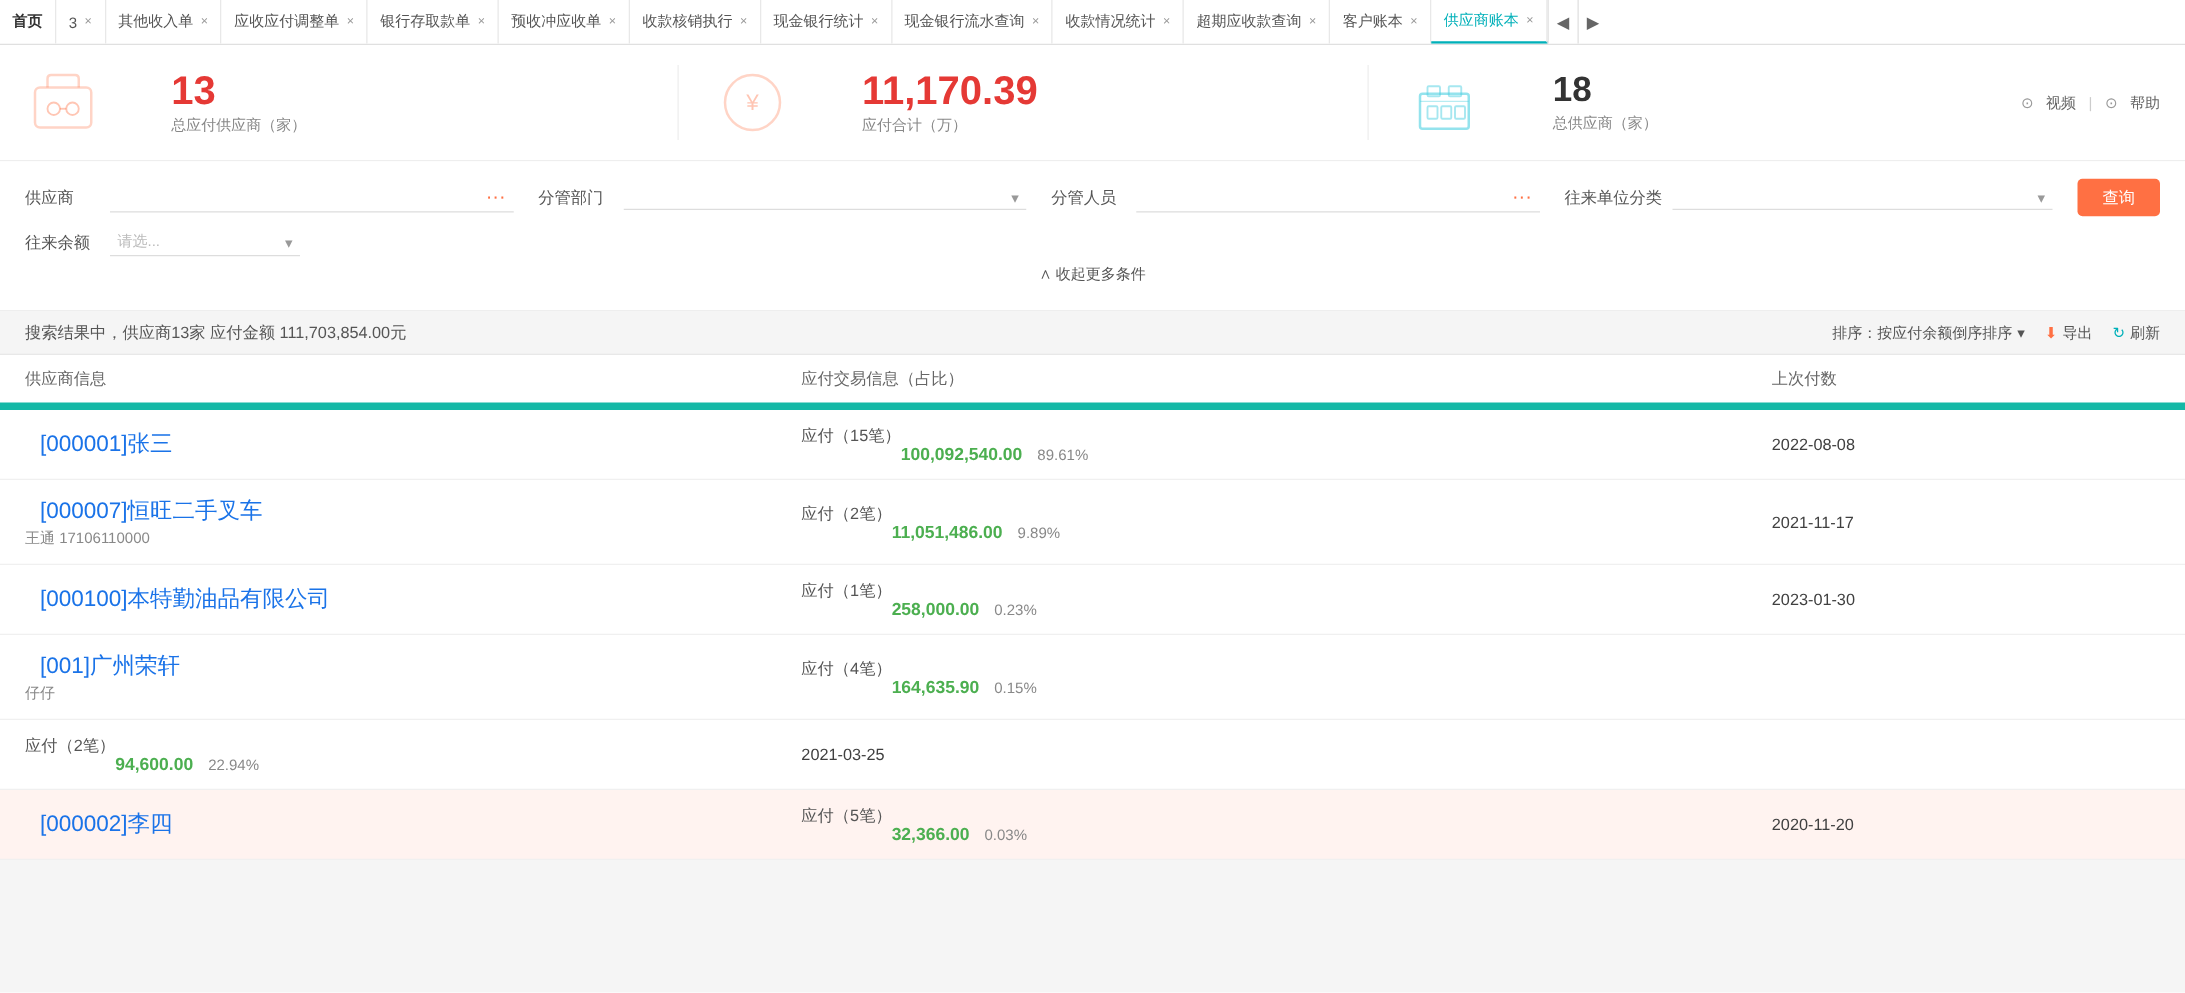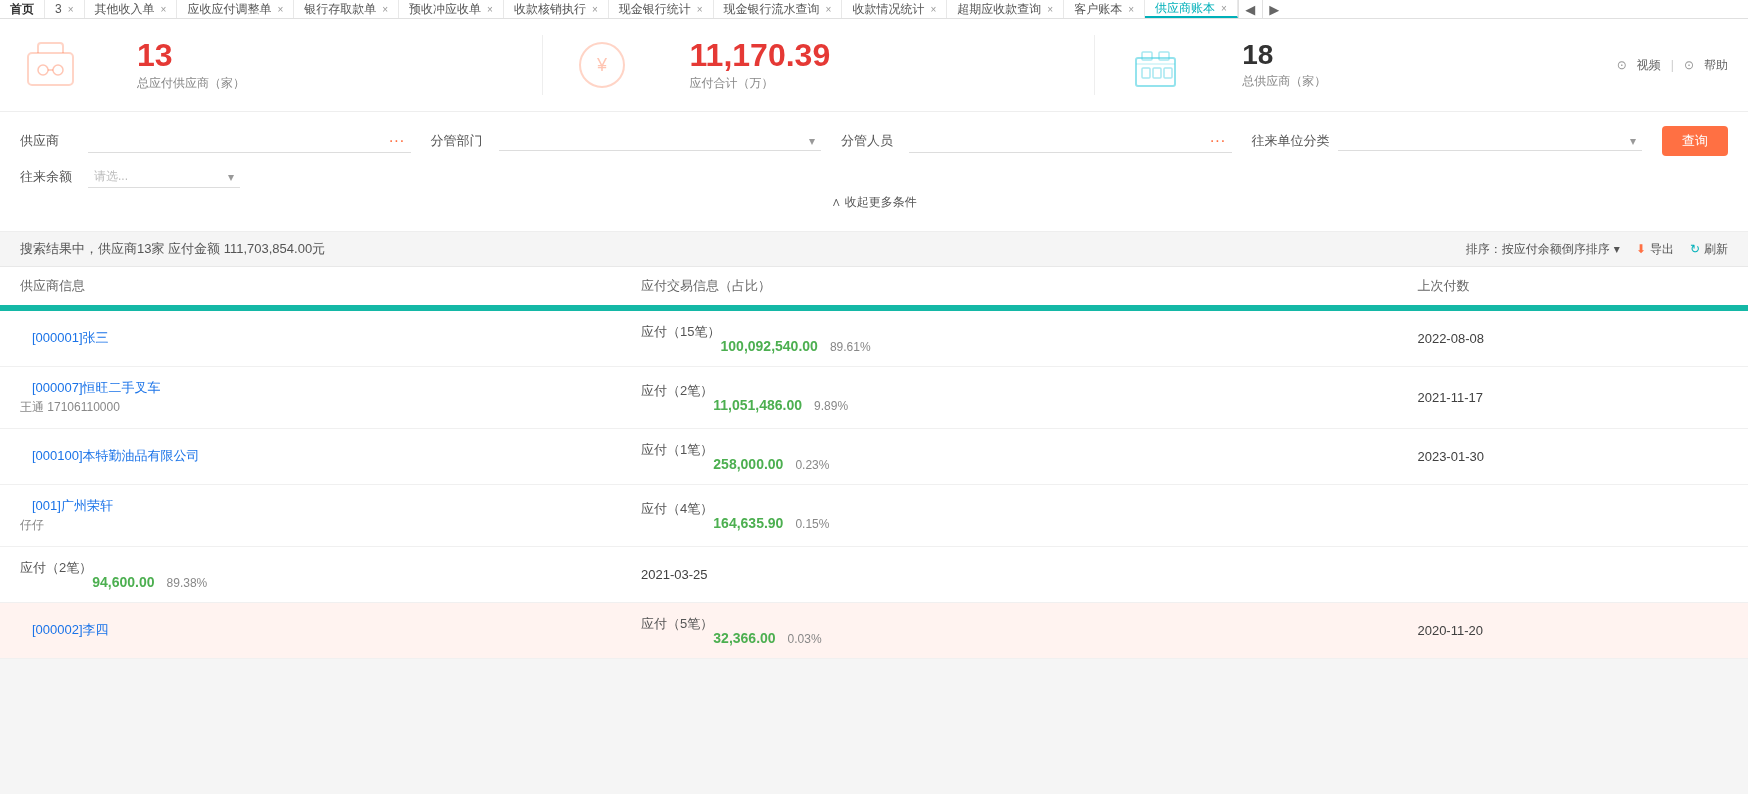--- a/index.html
+++ b/index.html
@@ -1,19 +1,19 @@
 <!DOCTYPE html>
 <html><head>
   <meta charset="utf-8">
   <style>
     * { box-sizing: border-box; margin: 0; padding: 0; }
     body { font-family: 'Microsoft YaHei', Arial, sans-serif; font-size: 13px; background: #f5f5f5; color: #333; overflow-x: hidden; }
 
     
-    .top-nav { display: flex; align-items: center; background: #fff; border-bottom: 1px solid #e0e0e0; height: 19px; overflow: hidden; }
+    .top-nav { display: flex; align-items: center; background: #fff; border-bottom: 1px solid #e0e0e0; height: 36px; overflow: hidden; }
     .nav-tab { display: flex; align-items: center; padding: 0 10px; height: 100%; border-right: 1px solid #e8e8e8; font-size: 12px; color: #555; white-space: nowrap; cursor: pointer; position: relative; }
     .nav-tab.active { color: #00b0b9; border-bottom: 2px solid #00b0b9; }
     .nav-tab .close-btn { margin-left: 6px; color: #999; font-size: 10px; cursor: pointer; }
     .nav-tab.home { color: #333; font-weight: bold; }
     .nav-arrow { display: flex; align-items: center; justify-content: center; width: 24px; height: 100%; cursor: pointer; border-left: 1px solid #e0e0e0; color: #666; }
 
     
     .summary-section { display: flex; background: #fff; padding: 16px 20px; border-bottom: 1px solid #eee; align-items: center; }
     .summary-card { display: flex; align-items: center; flex: 1; gap: 41px; }
     .summary-icon { width: 60px; height: 60px; display: flex; align-items: center; justify-content: center; margin-right: 16px; }
@@ -44,21 +44,21 @@
     .result-info { font-size: 13px; color: #555; }
     .result-actions { display: flex; align-items: center; gap: 16px; font-size: 12px; color: #555; }
     .result-actions span { cursor: pointer; display: flex; align-items: center; gap: 4px; }
     .sort-dropdown { display: flex; align-items: center; gap: 4px; cursor: pointer; }
 
     
     .table-wrap { background: #fff; }
     .table-header { display: grid; grid-template-columns: 2fr 2.5fr 1fr; padding: 10px 20px; border-bottom: 6px solid #14b8a6; font-size: 13px; color: #666; font-weight: normal; }
     .table-row { display: grid; grid-template-columns: 2fr 2.5fr 1fr; padding: 12px 20px; border-bottom: 1px solid #f0f0f0; align-items: center; }
     .table-row.highlight { background: #fff3f0; }
-    .supplier-name a { color: #1a73e8; text-decoration: none; font-size: 13px; cursor: pointer; padding-left: 12px; }
+    .supplier-name a { color: #1a73e8; text-decoration: none; font-size: 18px; cursor: pointer; padding-left: 12px; }
     .supplier-sub { color: #888; font-size: 12px; margin-top: 2px; }
     .tx-info { display: flex; }
     .tx-label { color: #555; font-size: 13px; }
     .tx-amount { color: #4caf50; font-size: 14px; font-weight: bold; margin-top: 15px; cursor: pointer; }
     .tx-percent { color: #888; font-size: 12px; margin-left: 12px; }
     .tx-row { display: flex; align-items: baseline; }
     .last-pay { color: #404040; font-size: 13px; }
 
     
     .table-scroll { max-height: calc(100vh - 300px); overflow-y: auto; }
@@ -332,21 +332,21 @@
       <div class="last-pay"></div>
     </div>
 
     <div class="table-row">
       <div class="tx-info">
         <div class="tx-row">
           <span class="tx-label">应付（2笔）</span>
         </div>
         <div class="tx-row">
           <a class="tx-amount">94,600.00</a>
-          <span class="tx-percent">89.38%</span>
+          <span class="tx-percent">22.94%</span>
         </div>
       </div>
       <div class="last-pay">2021-03-25</div>
     </div>
 
     <div class="table-row highlight">
       <div class="supplier-name">
         <div><a>[000002]李四</a></div>
         <div class="supplier-sub"></div>
       </div>

